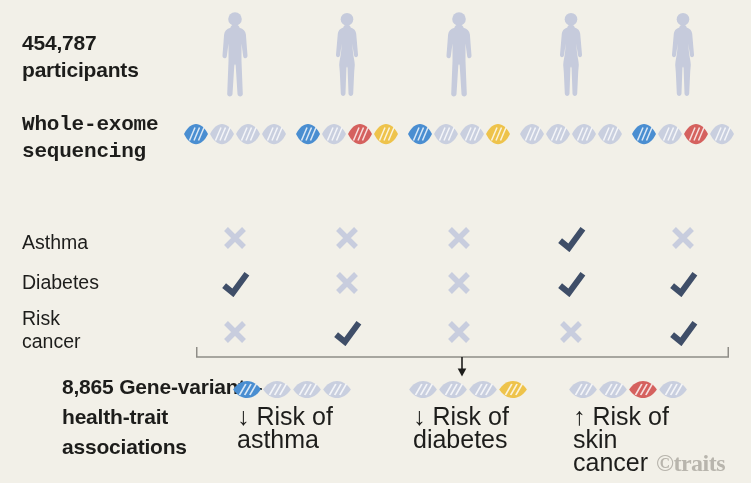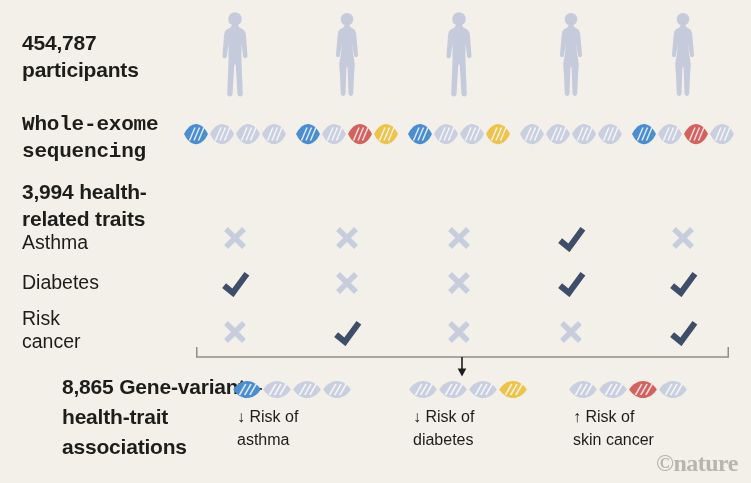--- a/index.html
+++ b/index.html
@@ -27,21 +27,21 @@
   .dna svg{display:block; width:100%; height:100%;}
   .dna-main{top:118px; left:50%; transform:translateX(-50%); width:104px; height:32px;}
   .mark{position:absolute; left:50%; transform:translateX(-50%); width:30px; height:26px;
         display:flex; align-items:center; justify-content:center;}
   .mark svg{display:block;}
   .m0{top:225px;} .m1{top:270px;} .m2{top:319px;}
   .bracket{position:absolute; left:196px; top:346px; width:533px; height:32px;}
   .assoc{position:absolute; top:376px; width:120px; height:80px;}
   .a1{left:232px;} .a2{left:408px;} .a3{left:568px;}
   .dna-big{top:0; left:0; width:120px; height:27px;}
-  .caption{position:absolute; left:5px; top:29px; font-size:16px; line-height:23px;
+  .caption{position:absolute; left:5px; top:29px; font-size:25px; line-height:23px;
            font-weight:400; white-space:pre-line;}
   .credit{position:absolute; left:656px; top:450px; font-family:"Liberation Serif", serif;
           font-weight:700; font-size:24px; letter-spacing:-0.5px; color:var(--logo,#b8b5ad);}
   .defs{position:absolute; width:0; height:0; overflow:hidden;}
 </style>
 </head>
 <body>
 
 <div class="canvas">
 
@@ -67,22 +67,20 @@
                  C25.5,46.2 29.3,45.6 29,42.5 L27.2,21.8
                  C27,18.6 24.8,16.3 21.7,15.4 C21.3,13.8 20.2,12.8 18,12.8 Z"></path>
       </g>
     </defs>
   </svg>
 
   <div class="lbl big lbl-participants">454,787
 participants</div>
   <div class="lbl big lbl-sequencing">Whole-exome
 sequencing</div>
-  <div class="lbl big lbl-traits">3,994 health-
-related traits</div>
   <div class="lbl trait lbl-asthma">Asthma</div>
   <div class="lbl trait lbl-diabetes">Diabetes</div>
   <div class="lbl trait lbl-skin">Risk
 cancer</div>
   <div class="lbl big lbl-assoc">8,865 Gene-variant –
 health-trait
 associations</div>
 
   <div class="col c1">
     <div class="person">
@@ -433,14 +431,14 @@
             <line x1="6.5" y1="22.5" x2="12" y2="9.5" stroke="#ffffff" stroke-width="1.5" opacity="0.8"></line>
             <line x1="11" y1="22.5" x2="16.5" y2="9.5" stroke="#ffffff" stroke-width="1.5" opacity="0.8"></line>
             <line x1="15.5" y1="22.5" x2="21" y2="9.5" stroke="#ffffff" stroke-width="1.5" opacity="0.8"></line>
           </g>
         </svg>
       </div>
     <div class="caption">↑ Risk of
 skin cancer</div>
   </div>
 
-  <div class="credit">©nature</div>
+  <div class="credit">©traits</div>
 </div>
 
 </body></html>

